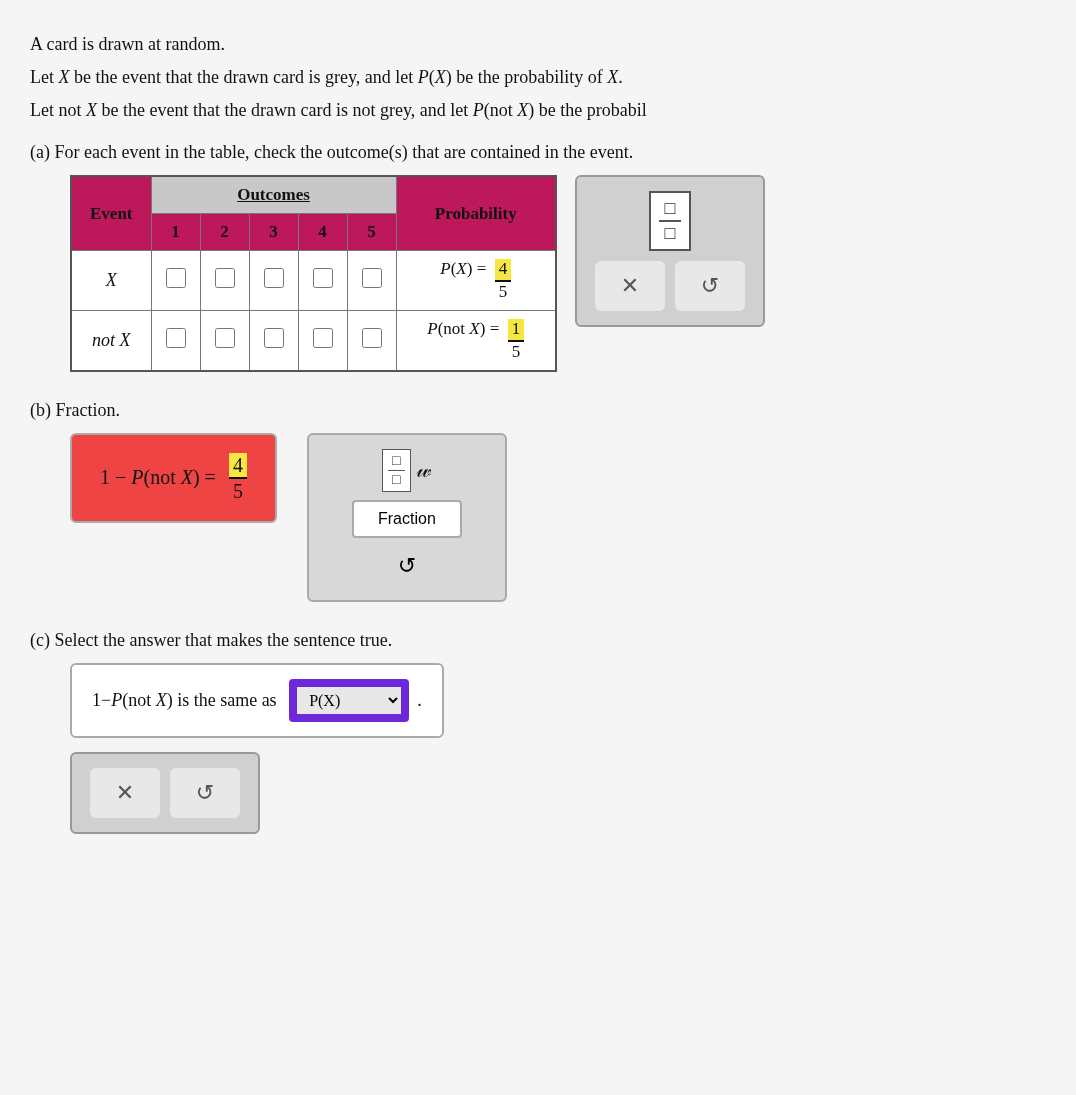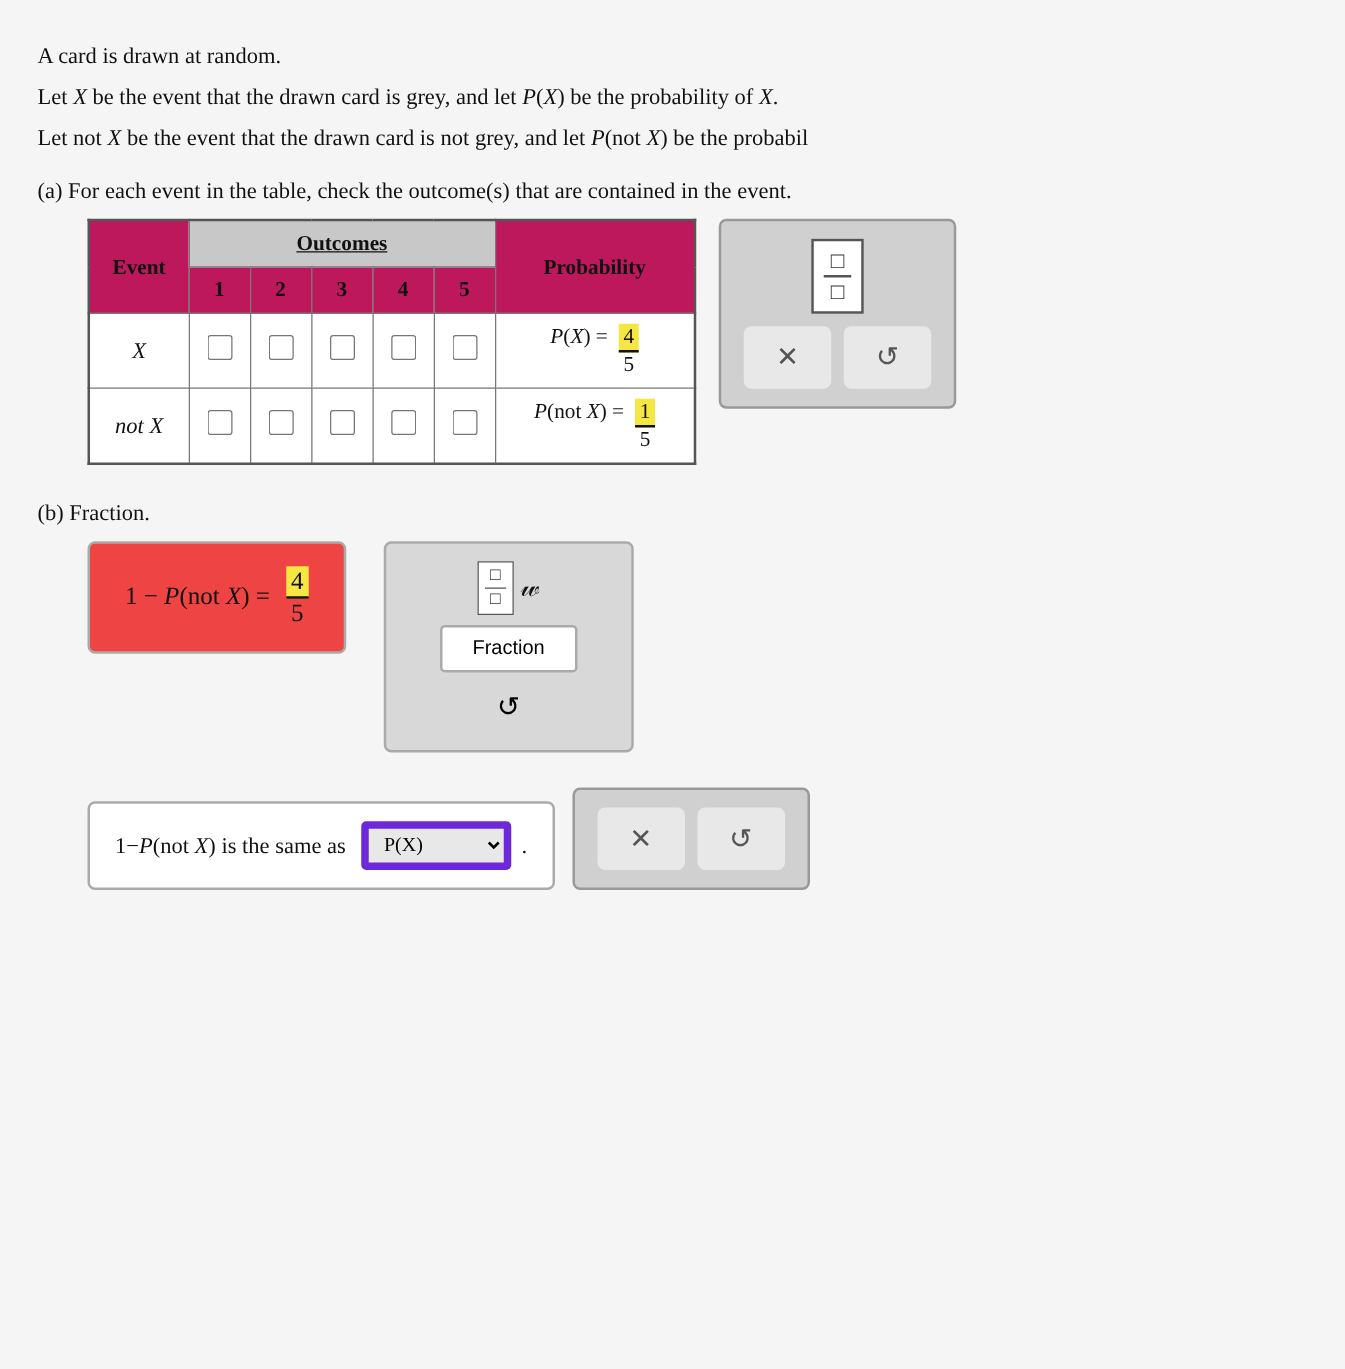--- a/index.html
+++ b/index.html
@@ -224,38 +224,39 @@
       display: flex;
       align-items: center;
       justify-content: center;
     }
     
     .section-c {
       margin-top: 28px;
     }
     .sentence-row {
       display: flex;
-      align-items: flex-end;
+      flex-direction: column;
+      align-items: flex-start;
       gap: 14px;
       margin-left: 40px;
       margin-top: 10px;
     }
     .sentence-box {
       background: white;
       border: 2px solid #aaa;
       border-radius: 6px;
       padding: 14px 20px;
       font-size: 18px;
       display: flex;
       align-items: center;
       gap: 8px;
     }
     .dropdown-select {
       background: #e8e8e8;
-      border: 6px solid #6d28d9;
+      border: 8px solid #6d28d9;
       border-radius: 4px;
       font-size: 16px;
       padding: 4px 8px;
       cursor: pointer;
       min-width: 120px;
       font-family: 'Times New Roman', Times, serif;
     }
     .side-panel-c {
       display: flex;
       flex-direction: row;
@@ -376,20 +377,21 @@
       </div>
       <div class="fraction-dropdown-row">
         <button class="fraction-btn">Fraction</button>
         <button class="undo-btn-sm">↺</button>
       </div>
     </div>
   </div>
 </div>
 
 <div class="section section-c">
+  <div class="section-label">(c) Select the answer that makes the sentence true.</div>
   <div class="sentence-row">
     <div class="sentence-box">
       <span>1−<i>P</i>(not <i>X</i>) is the same as&nbsp;</span>
       <select class="dropdown-select">
         <option value="P(X)">P(X)</option>
         <option value="P(not X)">P(not X)</option>
         <option value="1">1</option>
         <option value="0">0</option>
       </select>
       <span>.</span>

